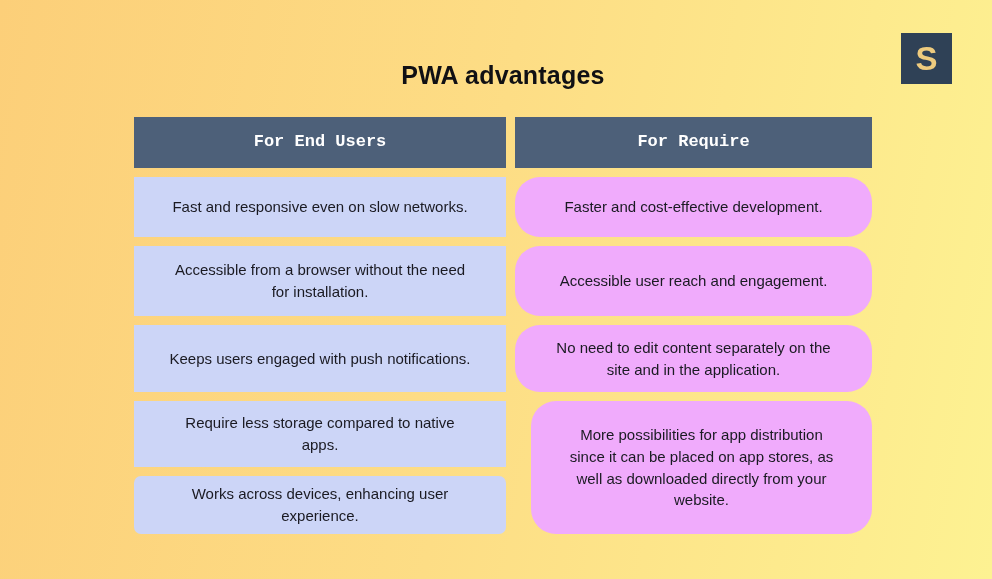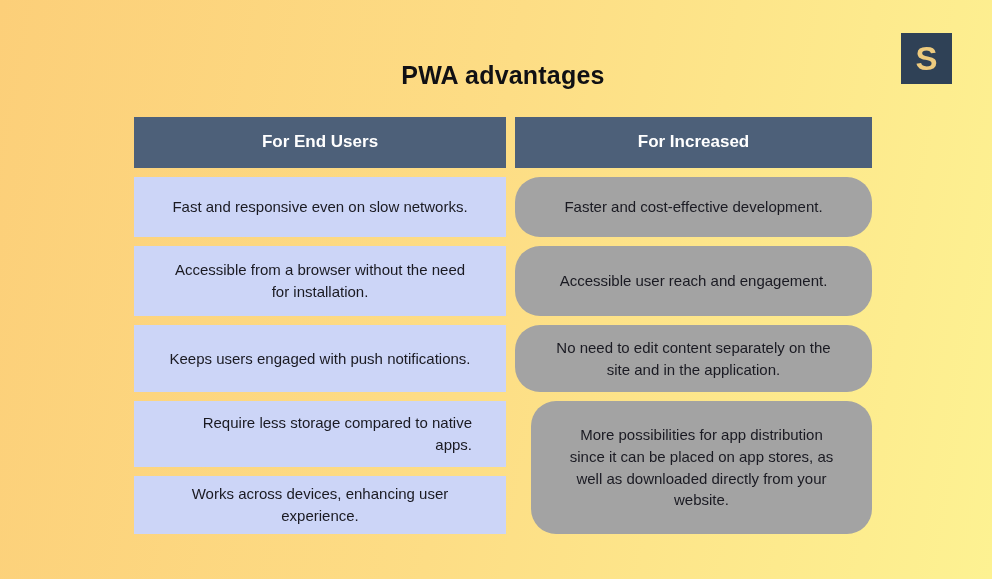--- a/index.html
+++ b/index.html
@@ -65,49 +65,50 @@
     line-height: 1.45;
     color: #1a1a22;
   }
 
   .header-cell {
     background: #4d6079;
     color: #ffffff;
     font-weight: 700;
     font-size: 17px;
     padding: 4px 28px;
+    font-family: Liberation Mono, monospace;
   }
 
   .cell-left  { background: #ccd5f7; }
-  .cell-right { background: #a3a3a3; border-radius: 25px; }
+  .cell-right { background: #f0abfc; border-radius: 25px; }
 
   .c1 { grid-column: 1; }
   .c2 { grid-column: 2; }
   .r1 { grid-row: 1; }
   .r2 { grid-row: 2; }
   .r3 { grid-row: 3; }
   .r4 { grid-row: 4; }
-  .r5 { grid-row: 5; text-align: right; }
-  .r6 { grid-row: 6; }
+  .r5 { grid-row: 5; }
+  .r6 { grid-row: 6; border-radius: 7px; }
   .r5-6 { grid-row: 5 / 7; margin-left: 16px; }
 </style>
 </head>
 <body>
 
 <h1 class="page-title">PWA advantages</h1>
 
 <div class="logo">
   <span>S</span>
 </div>
 
 <div class="pwa-table">
 
   <div class="cell header-cell c1 r1">For End Users</div>
 
-  <div class="cell header-cell c2 r1">For Increased</div>
+  <div class="cell header-cell c2 r1">For Require</div>
 
   <div class="cell cell-left c1 r2">Fast and responsive even on slow networks.</div>
 
   <div class="cell cell-left c1 r3">Accessible from a browser without the need for installation.</div>
 
   <div class="cell cell-left c1 r4">Keeps users engaged with push notifications.</div>
 
   <div class="cell cell-left c1 r5">Require less storage compared to native apps.</div>
 
   <div class="cell cell-left c1 r6">Works across devices, enhancing user experience.</div>

